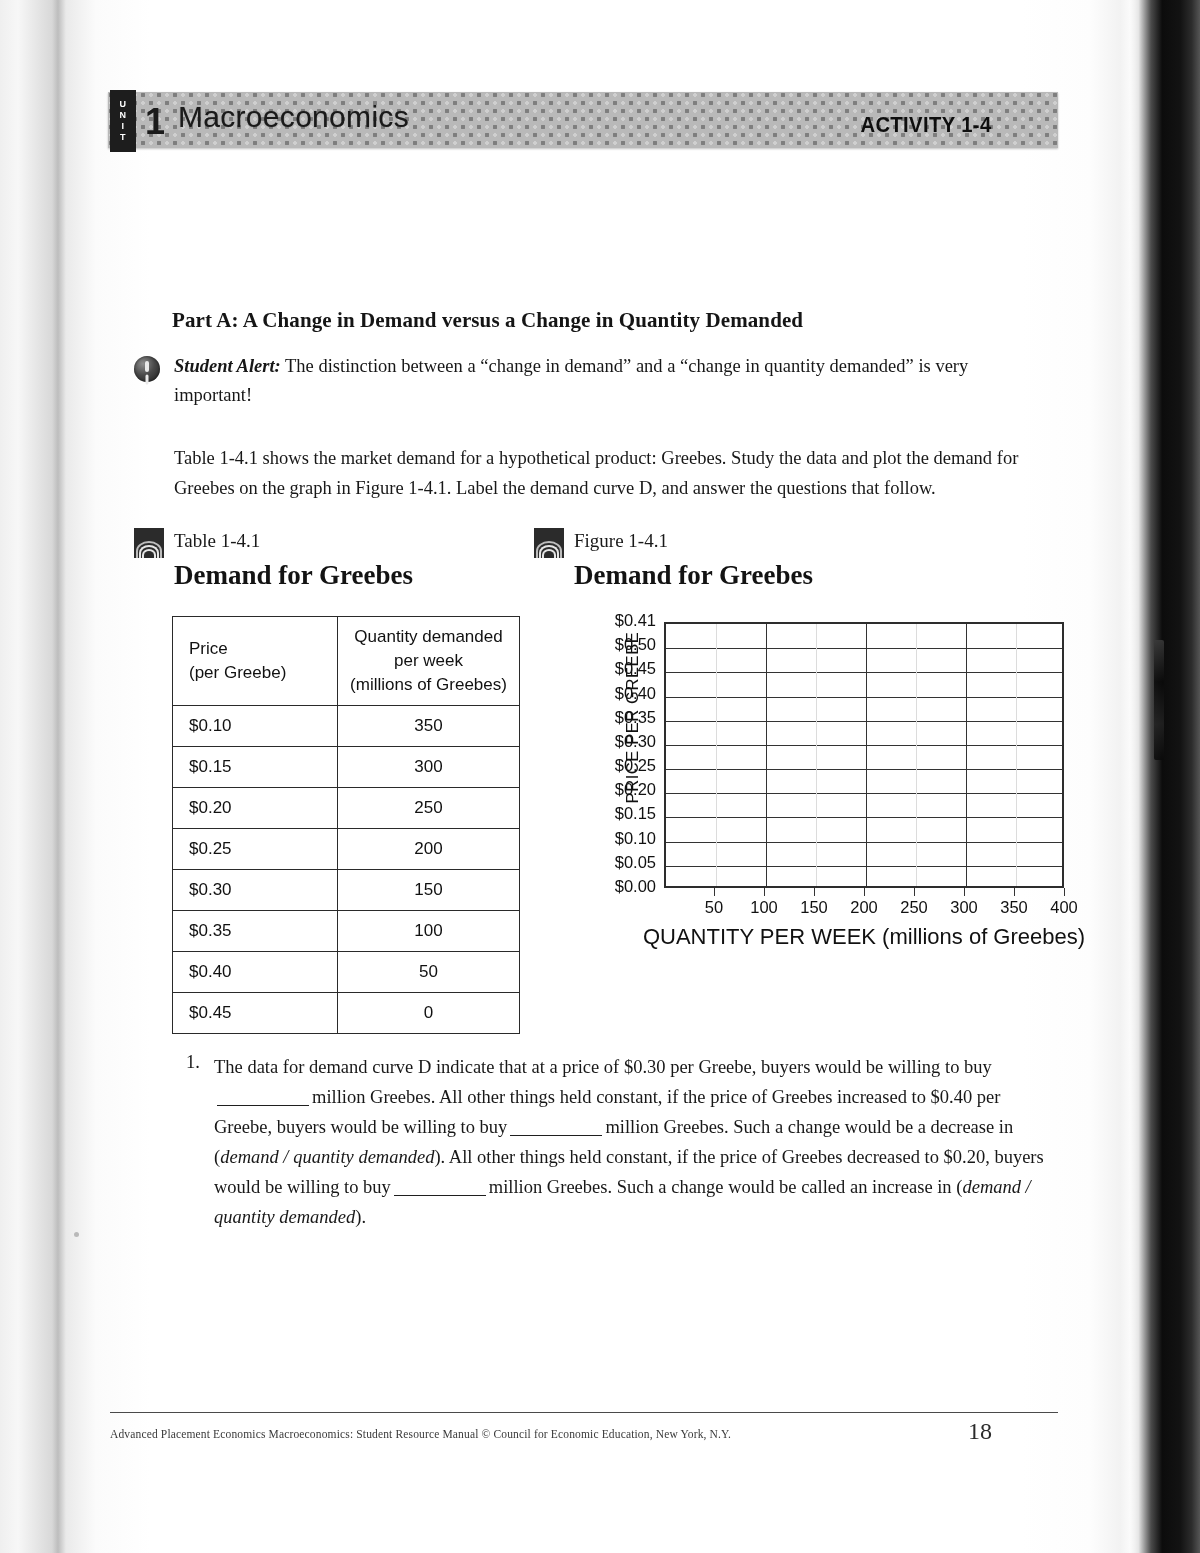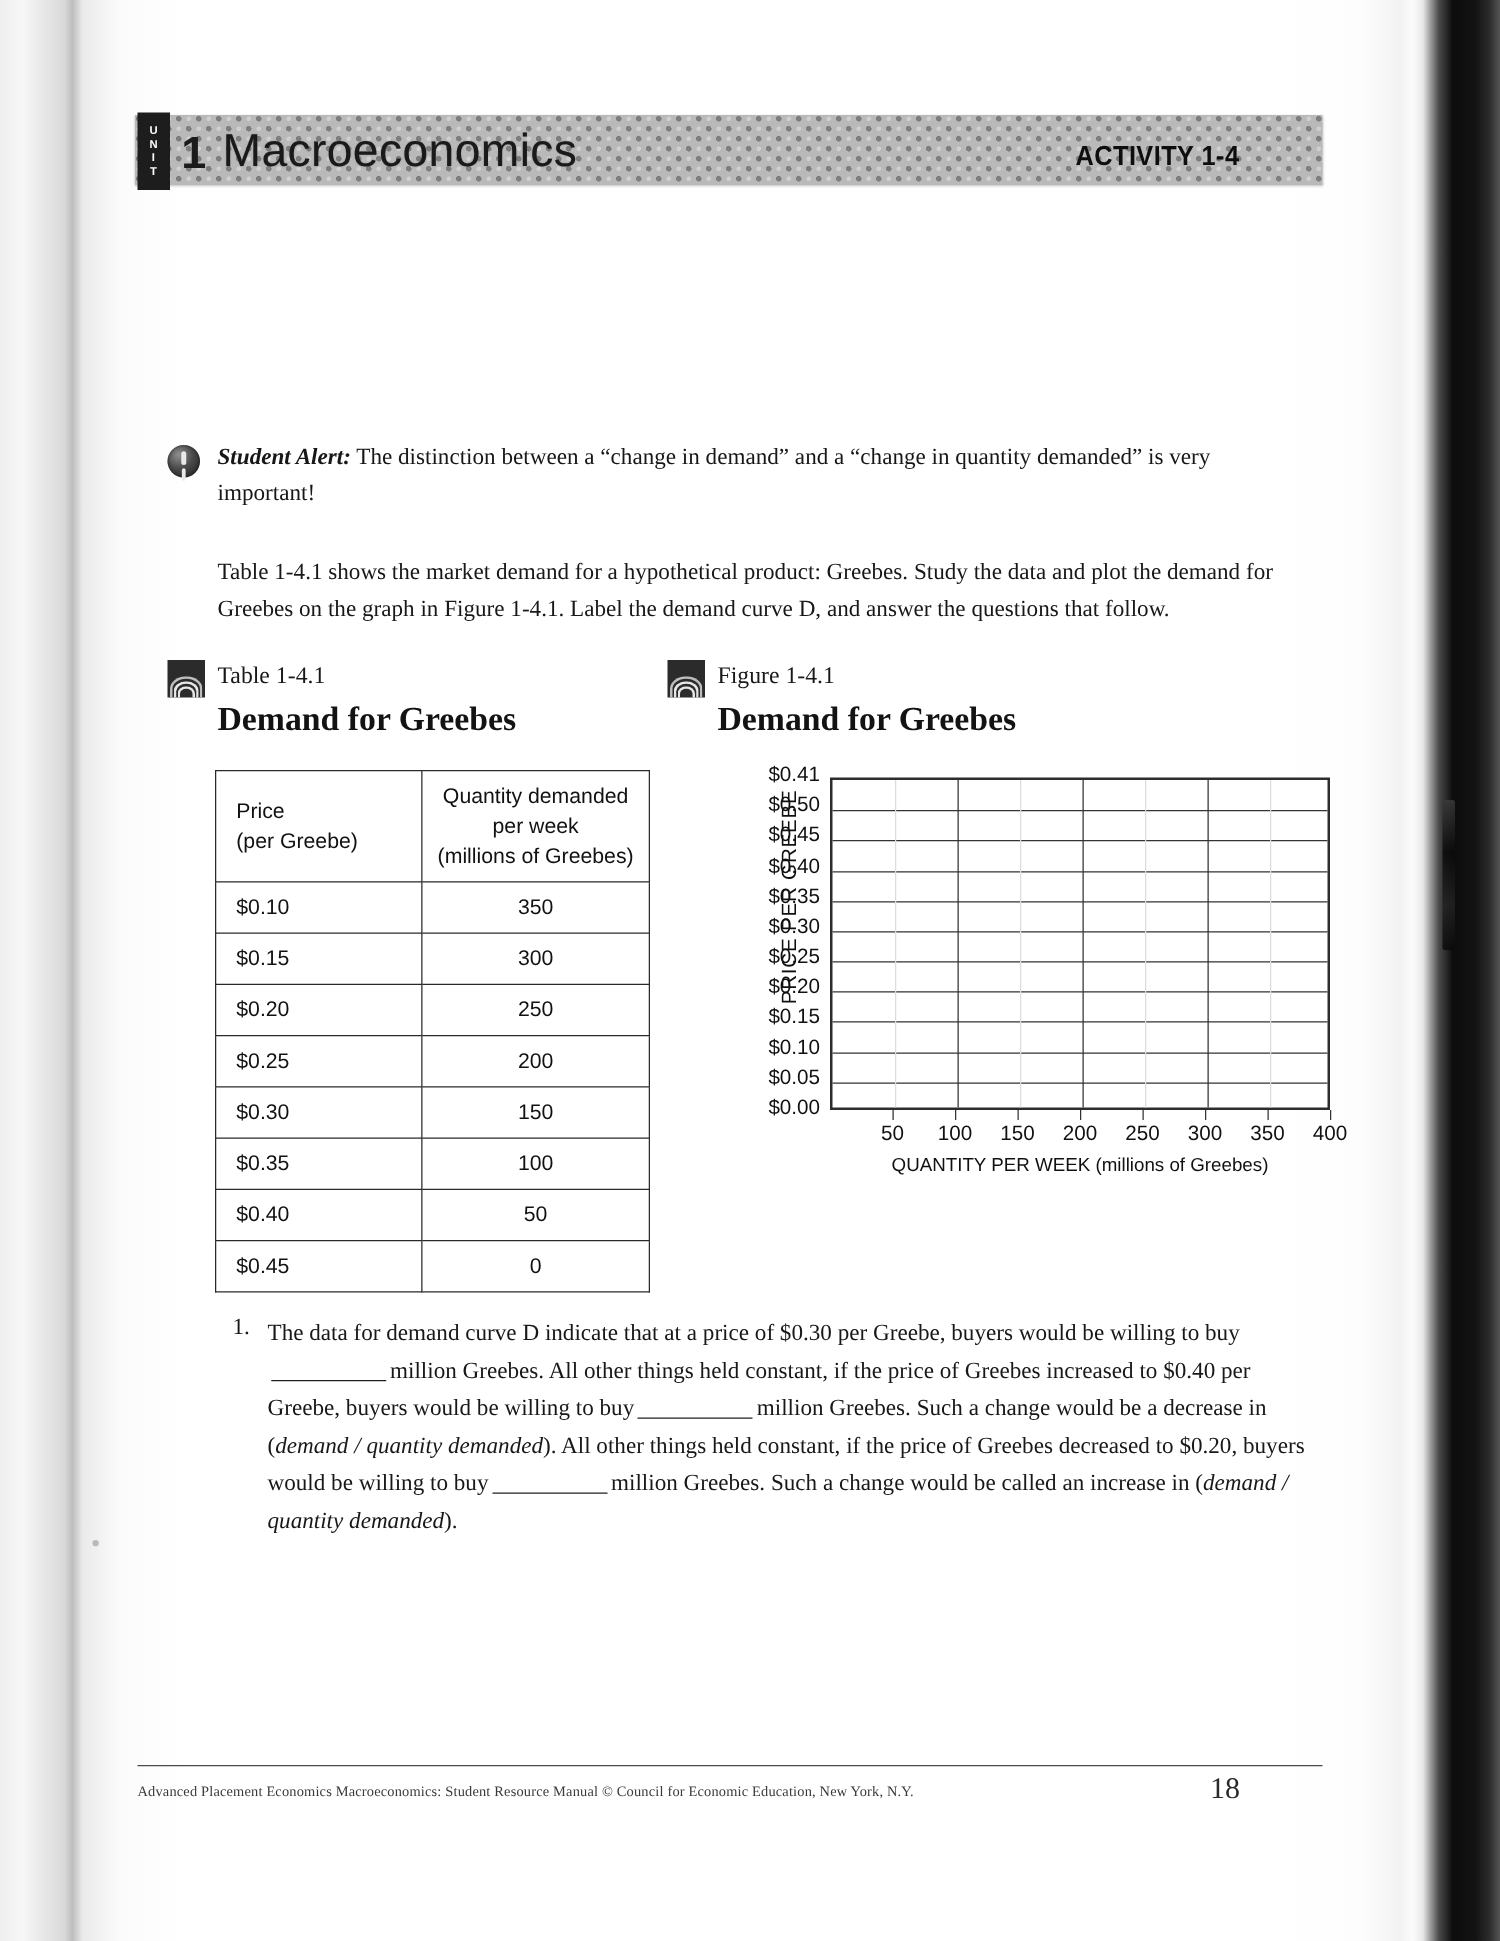--- a/index.html
+++ b/index.html
@@ -65,21 +65,21 @@
   }
   .unit-badge span{display:block;}
   .unit-num{
     position:absolute;left:138px;top:96px;width:34px;height:52px;
     color:#1b1b1b;font-family:"Liberation Sans", sans-serif;
     font-weight:bold;font-size:36px;line-height:52px;text-align:center;
   }
   .band-title{
     position:absolute;left:178px;top:100px;
     font-family:"Liberation Sans", sans-serif;
-    font-size:37px;color:#1a1a1a;letter-spacing:.3px;
+    font-size:30px;color:#1a1a1a;letter-spacing:.3px;
     text-shadow:0 0 1px rgba(80,80,80,.6);
   }
   .band-activity{
     position:absolute;right:118px;top:112px;
     font-family:"Liberation Sans", sans-serif;font-weight:bold;
     font-size:22px;color:#0e0e0e;letter-spacing:.4px;
     transform:scaleX(.92);transform-origin:right center;
   }
 
   
@@ -182,21 +182,21 @@
   .gline-v{position:absolute;top:0;height:100%;width:0;border-left:1.7px solid #333;}
   .gline-v.minor{border-left:1px solid #dcdcdc;}
   .xtickmark{position:absolute;top:266px;height:8px;width:0;border-left:1.7px solid #333;}
   .xticks{position:absolute;left:108px;top:286px;width:400px;height:24px;}
   .xtick{
     position:absolute;width:60px;margin-left:-30px;text-align:center;
     font-family:"Liberation Sans", sans-serif;font-size:16.5px;color:#111;
   }
   .xlabel{
     position:absolute;left:78px;top:312px;width:460px;text-align:center;
-    font-family:"Liberation Sans", sans-serif;font-size:15px;color:#111;
+    font-family:"Liberation Sans", sans-serif;font-size:22px;color:#111;
   }
 
   
   .qblock{position:absolute;left:186px;top:1052px;width:870px;}
   .qnum{position:absolute;left:0;top:0;font-size:18.5px;color:#181818;}
   .qtext{margin-left:28px;font-size:18.5px;line-height:30px;color:#181818;text-align:left;}
   .blank{display:inline-block;width:92px;border-bottom:1.4px solid #1f1f1f;
     vertical-align:-3px;margin:0 3px;}
   .qtext i{font-style:italic;}
 
@@ -226,20 +226,21 @@
     <span>U</span>
     <span>N</span>
     <span>I</span>
     <span>T</span>
   </div>
   <div class="unit-num">1</div>
   <div class="band-title">Macroeconomics</div>
   <div class="band-activity">ACTIVITY 1-4</div>
 
 
+  <div class="part-head">Part A: A Change in Demand versus a Change in Quantity Demanded</div>
 
   <div class="alert-row">
     <span class="alert-icon"></span>
     <div class="alert-text"><i>Student Alert:</i><span> The distinction between a “change in demand” and a “change in quantity demanded” is very important!</span></div>
   </div>
 
   <p class="body-para">Table 1-4.1 shows the market demand for a hypothetical product: Greebes. Study the data and plot the demand for Greebes on the graph in Figure 1-4.1. Label the demand curve D, and answer the questions that follow.</p>
 
   <div class="cap-block" style="left:134px;top:528px;">
     <span class="cap-icon">

